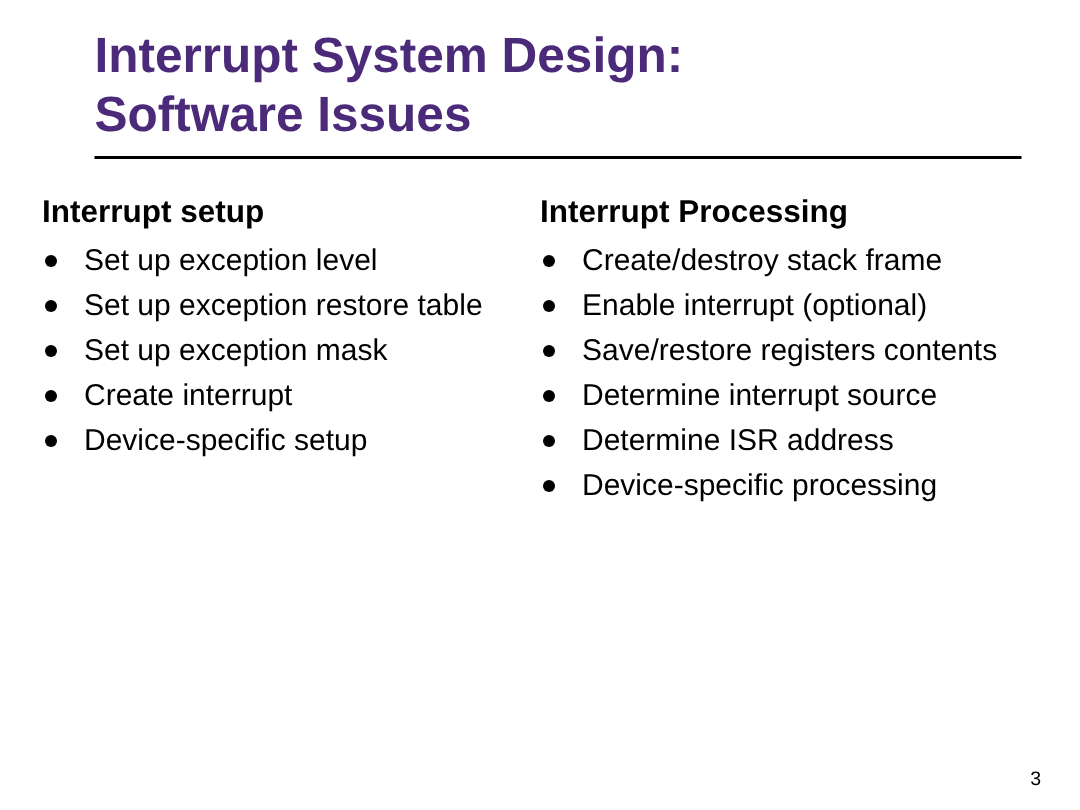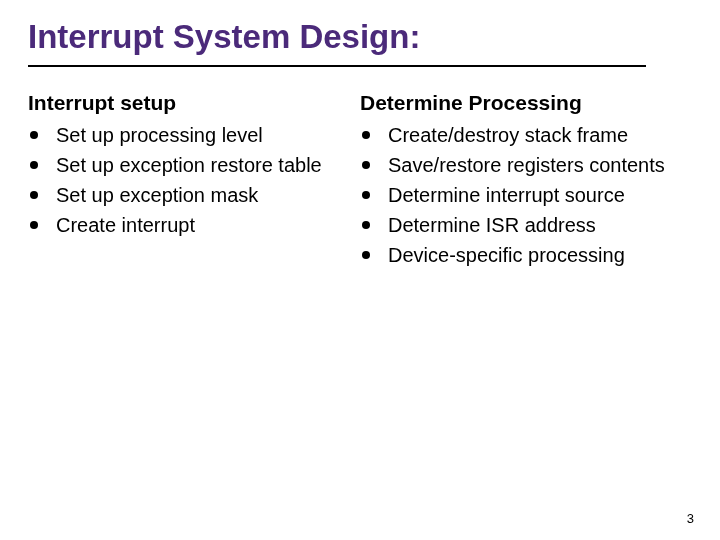--- a/index.html
+++ b/index.html
@@ -14,20 +14,21 @@
   }
   .title {
     color: #4b2a7a;
     font-weight: bold;
     font-size: 33px;
     line-height: 1.18;
     padding-bottom: 8px;
     border-bottom: 2px solid #000;
     margin-bottom: 24px;
     width: 618px;
+    margin-left: 35px;
   }
   .cols {
     display: flex;
     gap: 0;
   }
   .col {
     width: 335px;
     padding-right: 10px;
   }
   .col-heading {
@@ -61,36 +62,39 @@
     right: 26px;
     font-size: 13px;
     color: #000;
   }
 </style>
 </head>
 <body>
 
 <div class="title">
   <span>Interrupt System Design:</span><br>
+  <span>Software Issues</span>
 </div>
 
 <div class="cols">
   <div class="col">
     <div class="col-heading">Interrupt setup</div>
     <ul>
-      <li>Set up processing level</li>
+      <li>Set up exception level</li>
       <li>Set up exception restore table</li>
       <li>Set up exception mask</li>
       <li>Create interrupt</li>
+      <li>Device-specific setup</li>
     </ul>
   </div>
   <div class="col">
-    <div class="col-heading">Determine Processing</div>
+    <div class="col-heading">Interrupt Processing</div>
     <ul>
       <li>Create/destroy stack frame</li>
+      <li>Enable interrupt (optional)</li>
       <li>Save/restore registers contents</li>
       <li>Determine interrupt source</li>
       <li>Determine ISR address</li>
       <li>Device-specific processing</li>
     </ul>
   </div>
 </div>
 
 <div class="pagenum">3</div>
 

